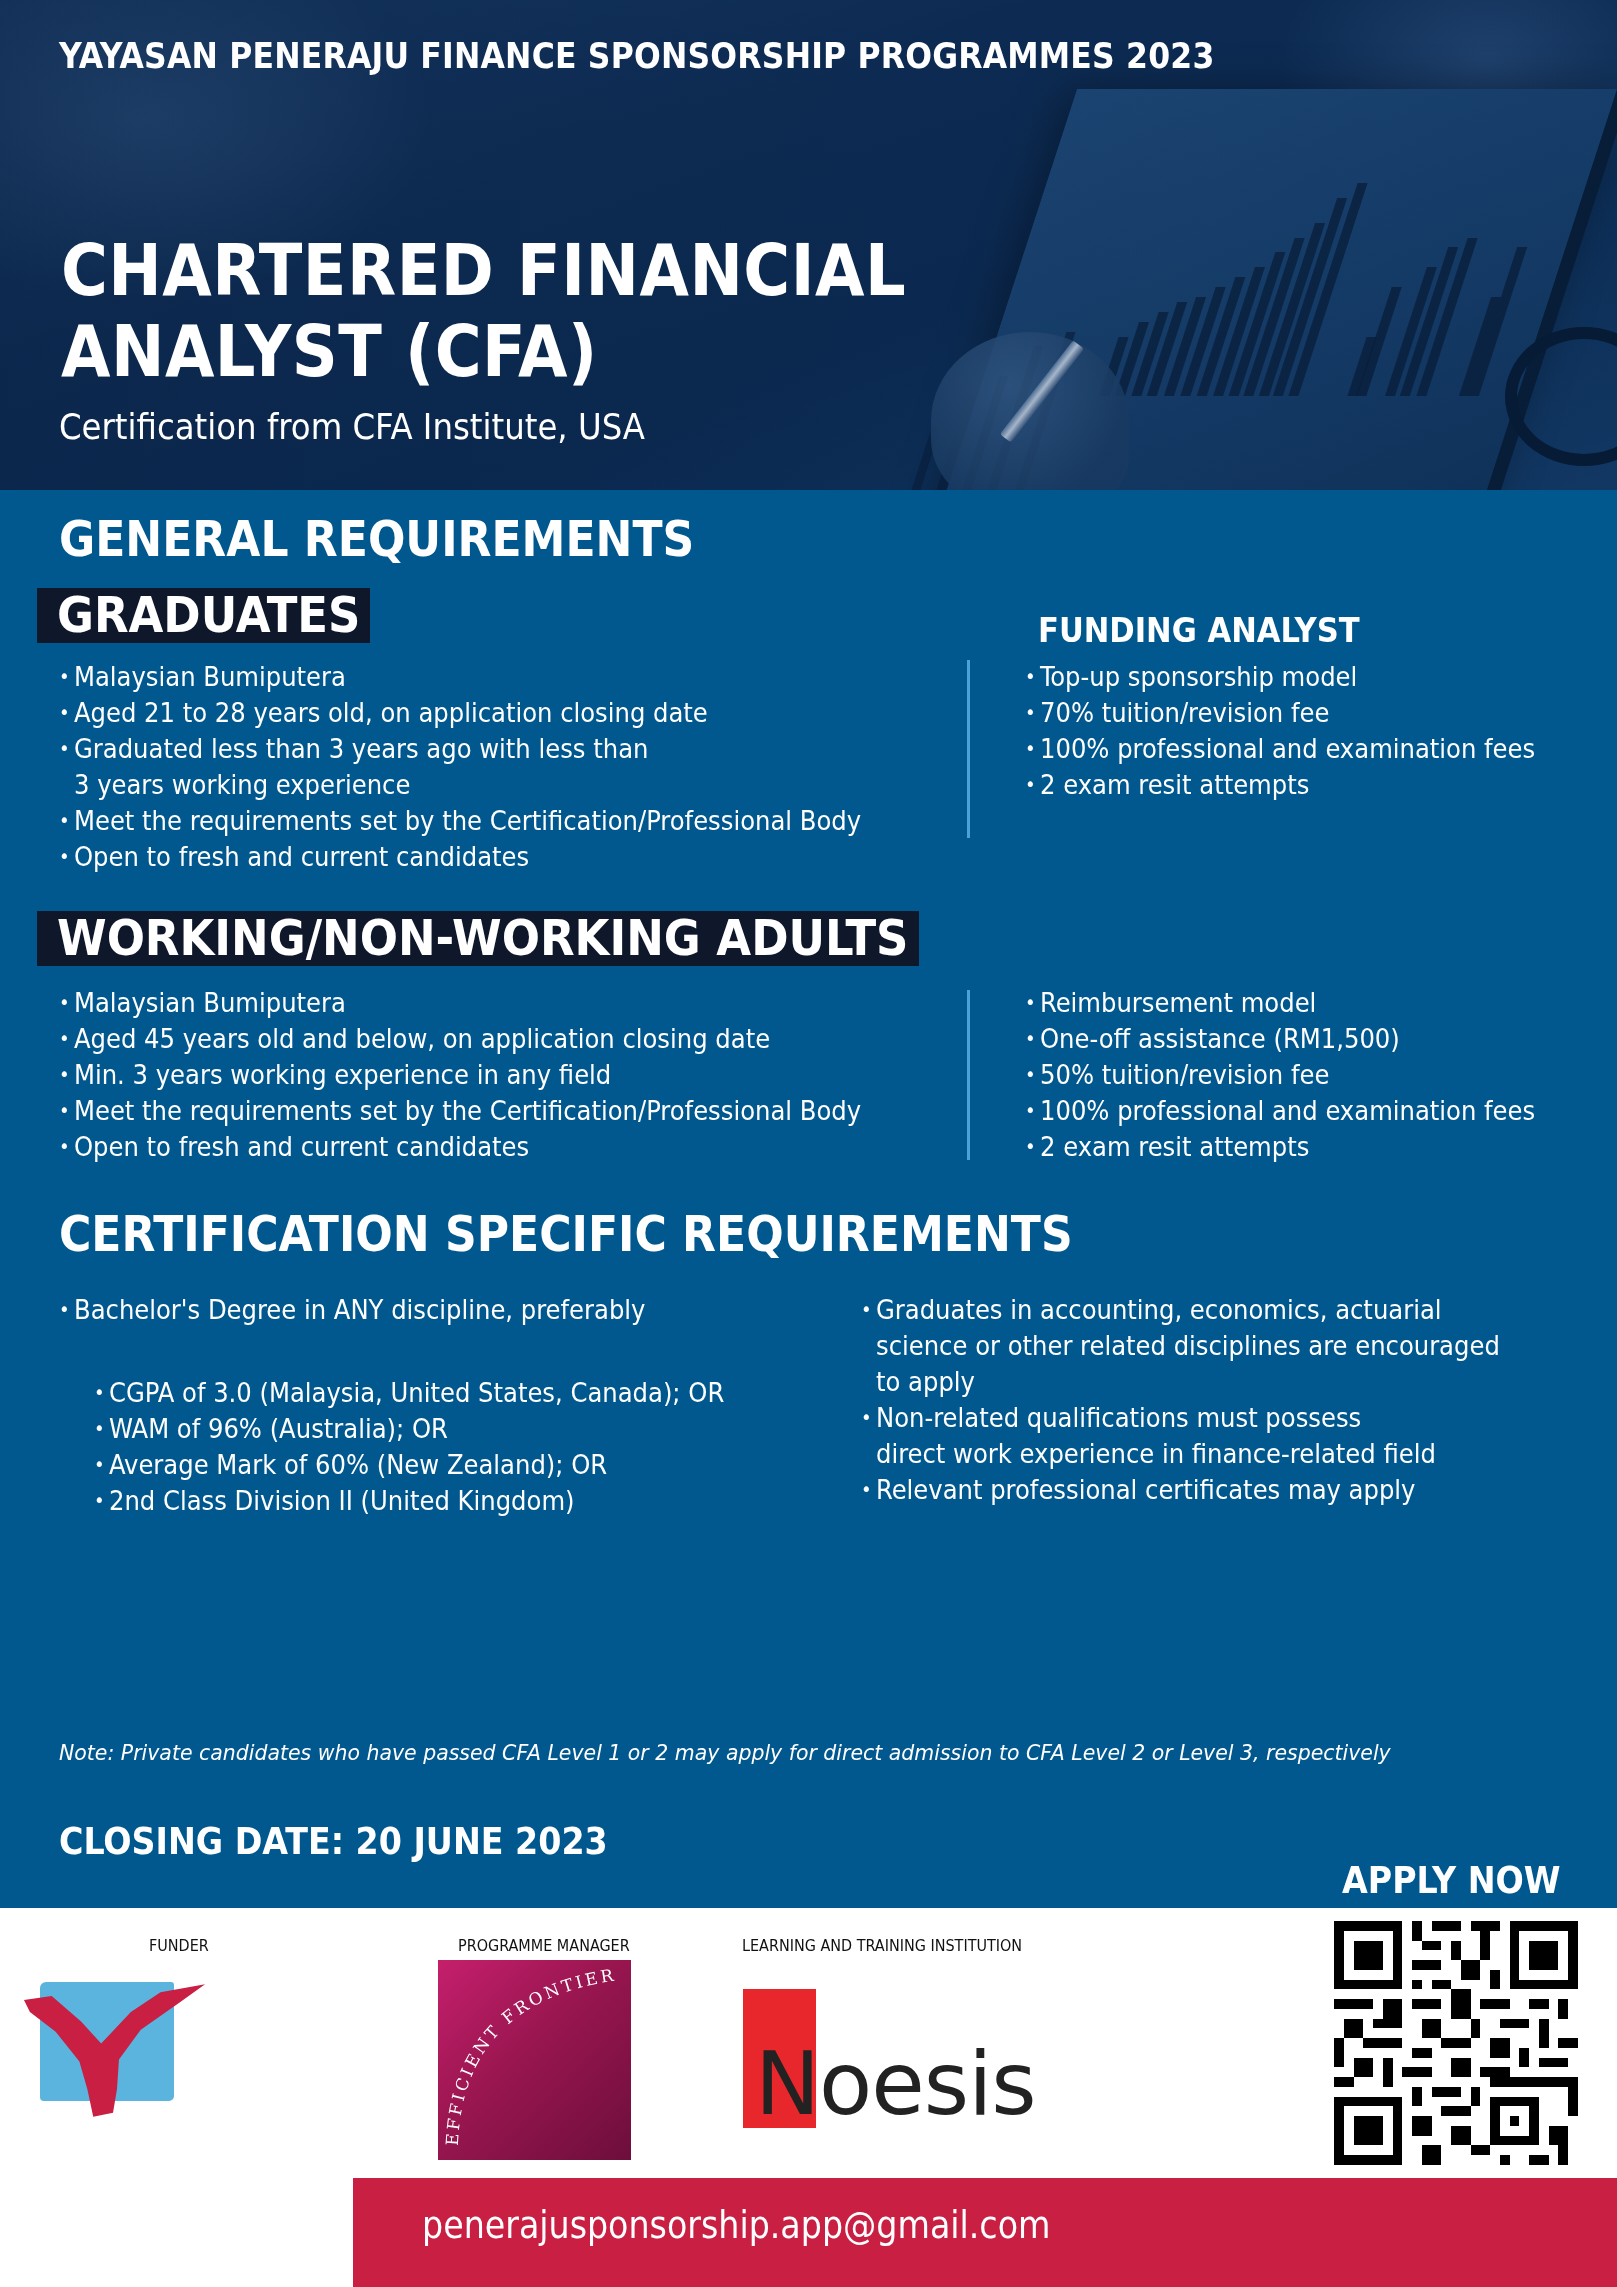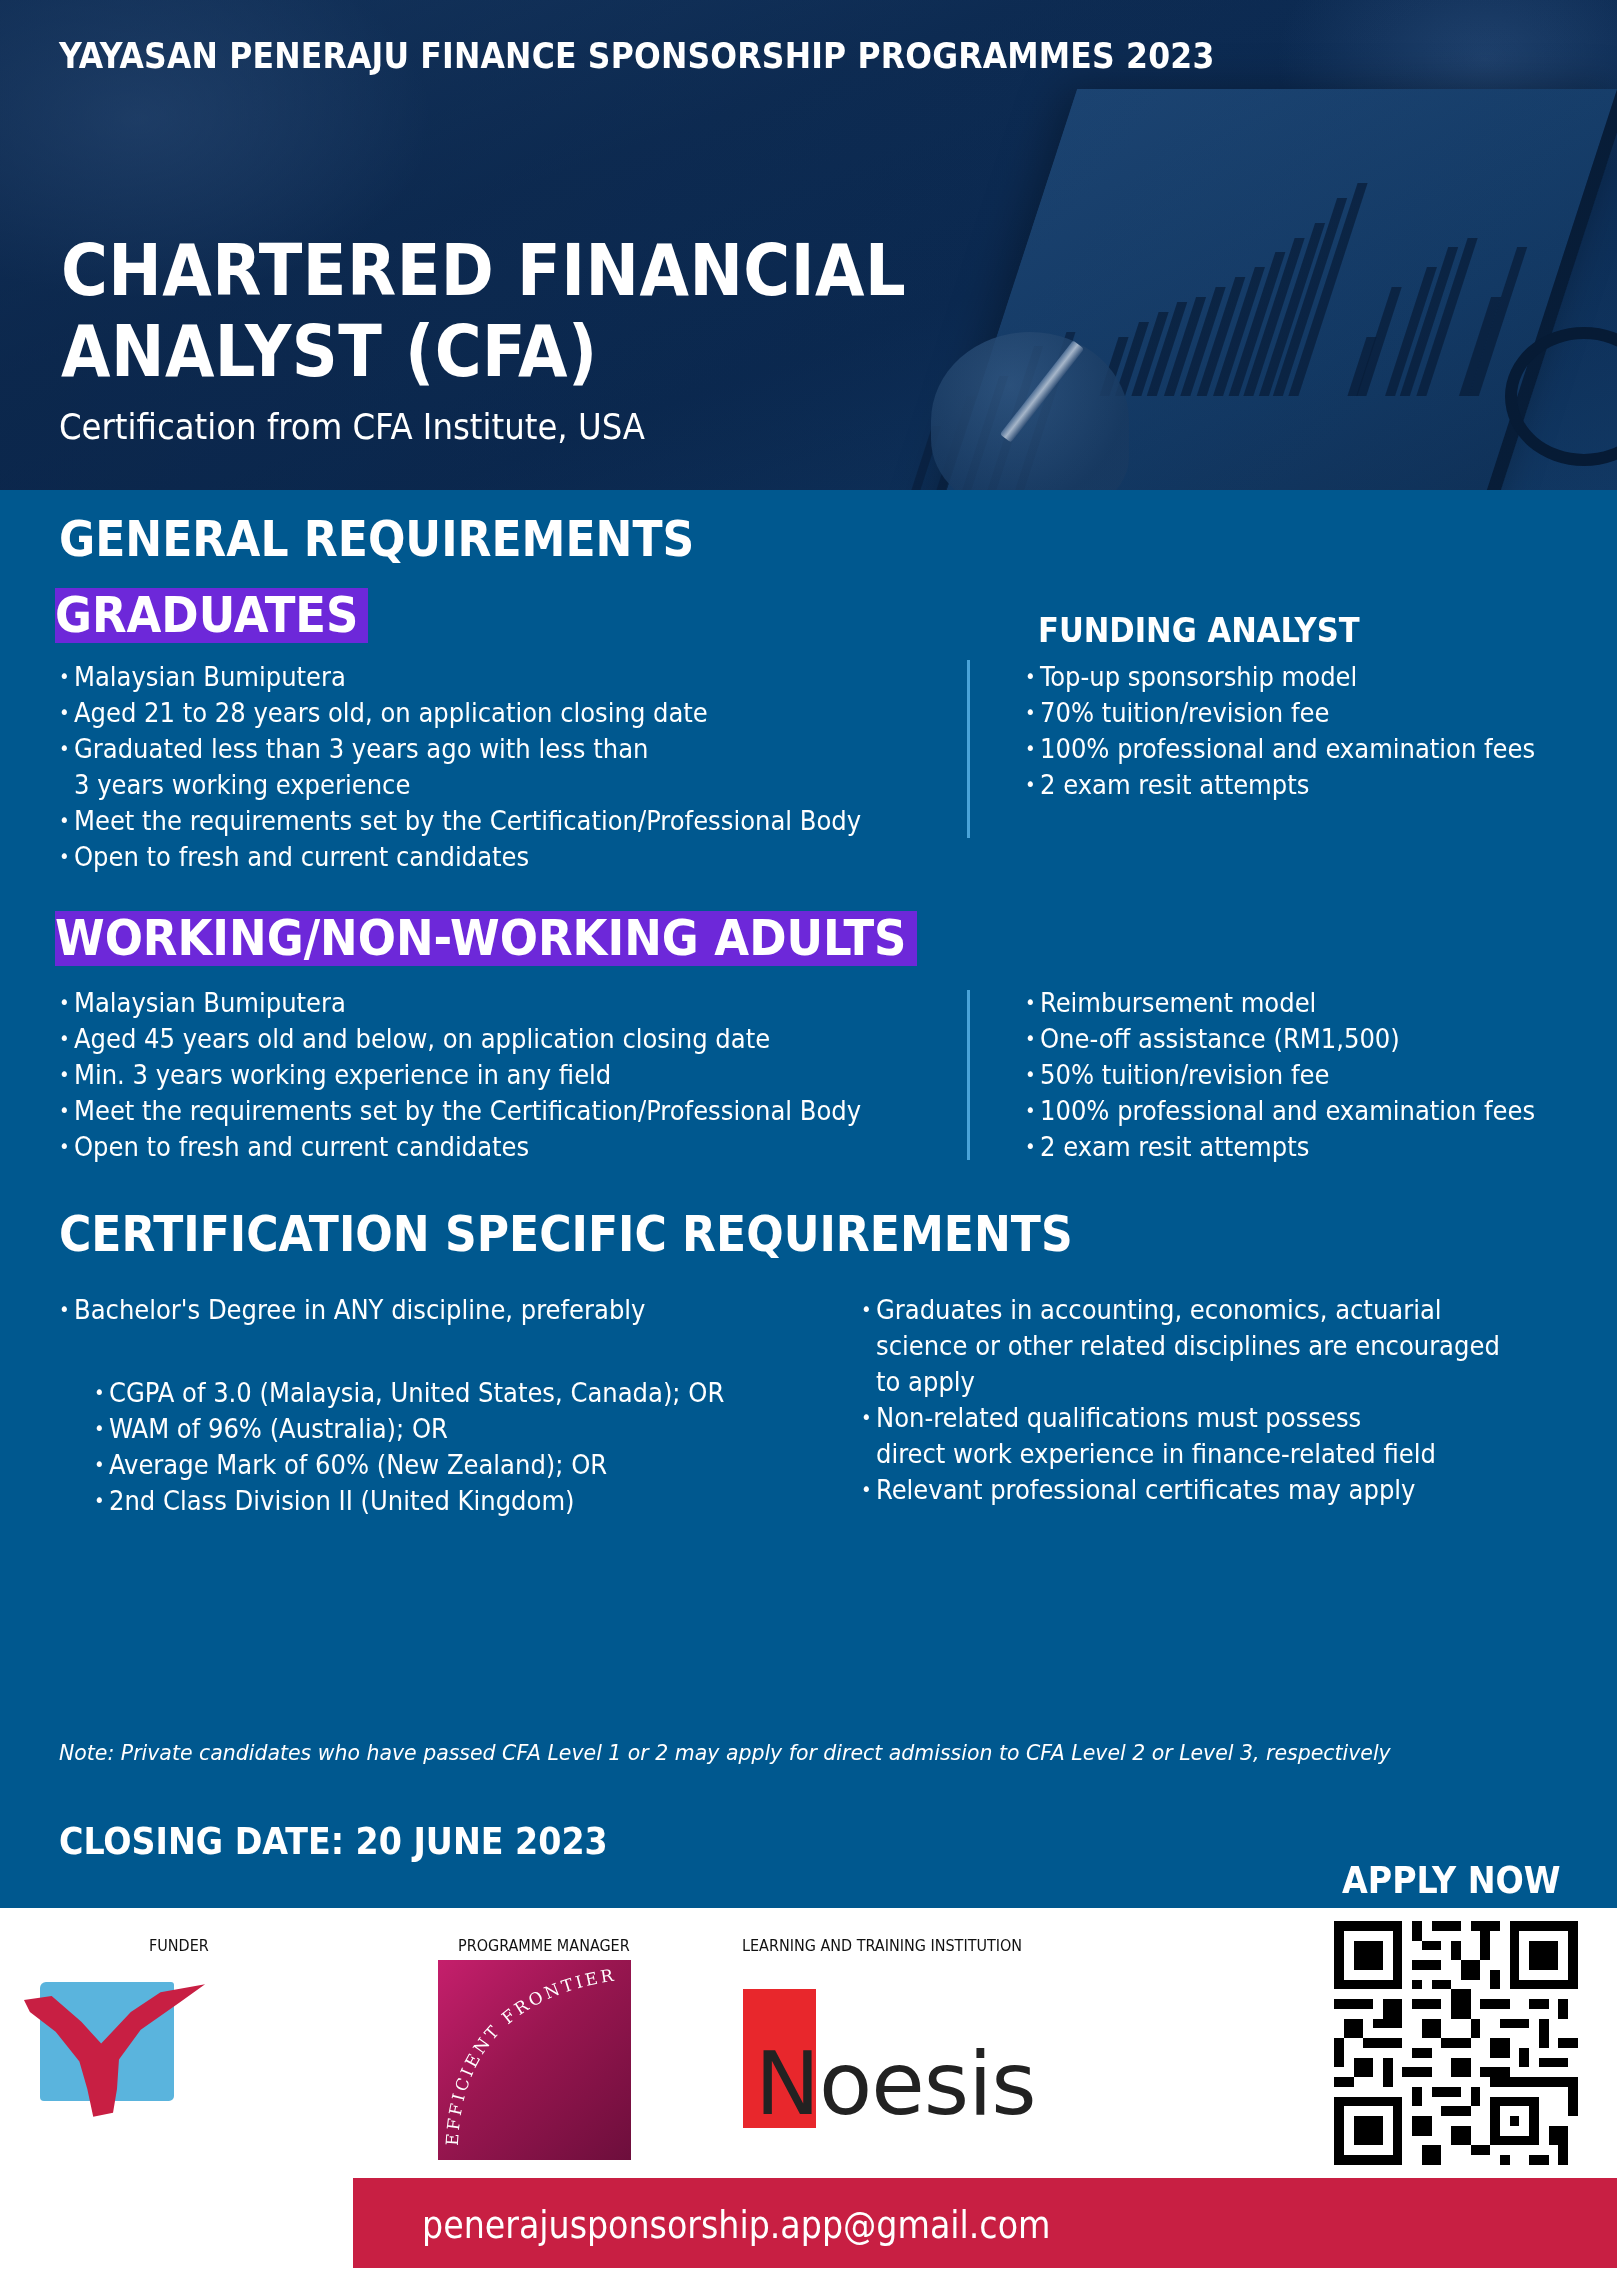--- a/index.html
+++ b/index.html
@@ -46,22 +46,22 @@
   }
   .main-title {
     position: absolute; left: 61px; top: 230px; font-size: 71px; font-weight: bold;
     line-height: 81px; letter-spacing: 0.5px;
   }
   .subtitle { position: absolute; left: 59px; top: 406px; font-size: 36px; white-space: nowrap; }
 
   
   .h-section { position: absolute; left: 59px; font-size: 49px; font-weight: bold; white-space: nowrap; }
   .pill {
-    position: absolute; left: 55px; background: #6d28d9; font-size: 50px; font-weight: bold;
-    padding: 0 10px 0 0; line-height: 55px; white-space: nowrap;
+    position: absolute; left: 37px; background: #0f172a; font-size: 50px; font-weight: bold;
+    padding: 0 10px 0 20px; line-height: 55px; white-space: nowrap;
   }
   ul.bl { position: absolute; list-style: none; font-size: 27px; line-height: 36px; }
   ul.bl li { position: relative; padding-left: 15px; white-space: nowrap; }
   ul.bl li::before { content: "•"; position: absolute; left: 0; top: -1px; font-size: 20px; }
   .divider { position: absolute; left: 967px; width: 3px; background: #4aa3d8; }
   .fund-head { position: absolute; left: 1038px; top: 610px; font-size: 34px; font-weight: bold; white-space: nowrap; }
 
   .note { position: absolute; left: 59px; top: 1740px; font-size: 22px; font-style: italic; white-space: nowrap; font-family: "DejaVu Sans", sans-serif; transform: scaleX(0.93); transform-origin: left; }
   .closing { position: absolute; left: 59px; top: 1820px; font-size: 37px; font-weight: bold; white-space: nowrap; }
   .apply-now { position: absolute; left: 1342px; top: 1859px; font-size: 37px; font-weight: bold; white-space: nowrap; }
@@ -80,21 +80,21 @@
     position: absolute; left: 438px; top: 52px; width: 193px; height: 200px;
     background: linear-gradient(135deg, #c51f6c 0%, #991650 45%, #6d0e3c 100%);
     overflow: hidden;
   }
   .noesis { position: absolute; left: 743px; top: 81px; width: 327px; height: 144px; }
   .noesis-red { position: absolute; left: 0; top: 0; width: 73px; height: 139px; background: #e8272c; }
   .noesis-text { position: absolute; left: 12px; top: 50px; font-family: "DejaVu Sans", sans-serif; font-size: 87px; color: #222; letter-spacing: -1px; line-height: 91px; }
 
   .qr { position: absolute; left: 1334px; top: 13px; width: 244px; height: 244px; }
 
-  .email-bar { position: absolute; left: 353px; top: 270px; width: 1264px; height: 90px; background: #c81f43; }
+  .email-bar { position: absolute; left: 353px; top: 270px; width: 1264px; height: 110px; background: #c81f43; }
   .email { position: absolute; left: 69px; top: 26px; font-size: 37px; color: #fff; white-space: nowrap; }
 </style>
 </head>
 <body>
 
 <section class="hero">
   <div class="hero-tablet"></div>
   <div class="hero-bars">
     <span style="left:0;height:59px"></span>
       <span style="left:18px;height:74px"></span>

